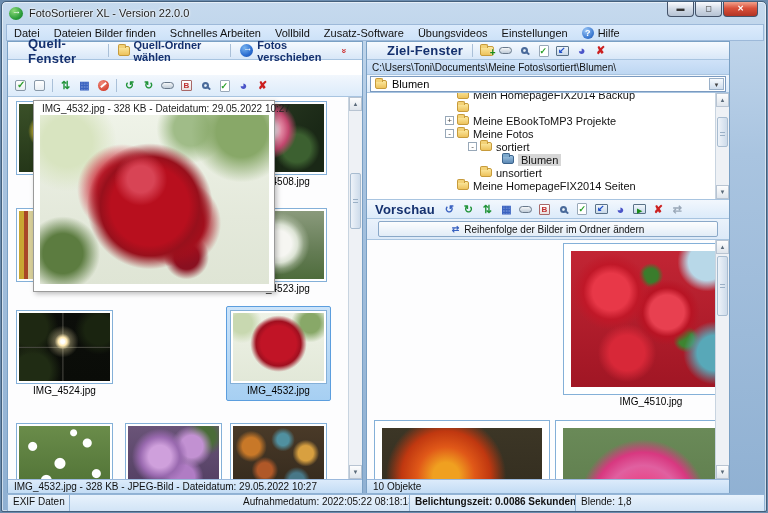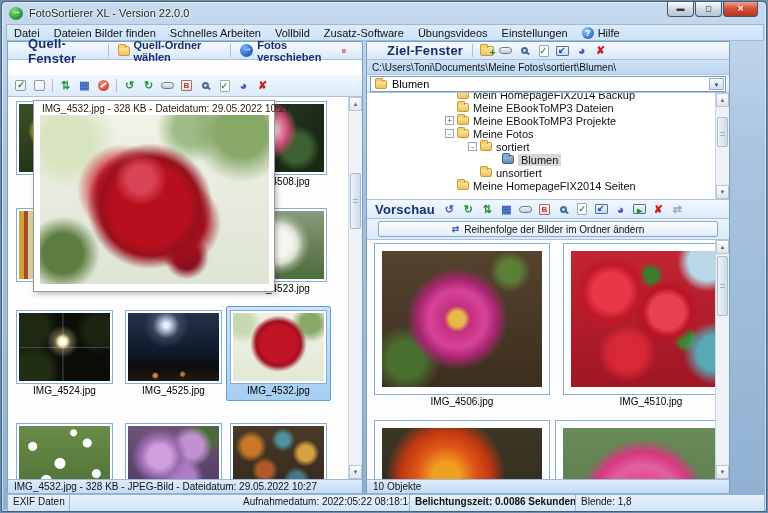--- a/index.html
+++ b/index.html
@@ -332,26 +332,20 @@
             <div class="photo ph-4523"></div>
           </div>
         <div class="tlabel">IMG_4523.jpg</div>
       </div>
       <div class="cell" style="left:8px;top:213px">
         <div class="timg timg-s">
             <div class="photo ph-night1"></div>
           </div>
         <div class="tlabel">IMG_4524.jpg</div>
       </div>
-      <div class="cell" style="left:117px;top:213px">
-        <div class="timg timg-s">
-            <div class="photo ph-night2"></div>
-          </div>
-        <div class="tlabel">IMG_4525.jpg</div>
-      </div>
       <div class="selcell" style="left:218px;top:209px">
         <div class="timg timg-s">
             <div class="photo ph-4532"></div>
           </div>
         <div class="tlabel">IMG_4532.jpg</div>
       </div>
       <div class="cell" style="left:8px;top:326px">
         <div class="timg timg-s">
             <div class="photo ph-daisy"></div>
           </div>
@@ -423,21 +417,20 @@
     <div class="tree">
       <div class="treerows">
         <div class="trow lvl0">
             <span class="exp"></span>
             <span class="fold small"></span>
             <span>Mein HomepageFIX2014 Backup</span>
           </div>
         <div class="trow lvl0">
             <span class="exp"></span>
             <span class="fold small"></span>
-            <span>Meine EBookToMP3 Dateien</span>
           </div>
         <div class="trow lvl0">
             <span class="exp">+</span>
             <span class="fold small"></span>
             <span>Meine EBookToMP3 Projekte</span>
           </div>
         <div class="trow lvl0">
             <span class="exp">-</span>
             <span class="fold small"></span>
             <span>Meine Fotos</span>
@@ -516,26 +509,20 @@
     </div>
 
     <div class="brow">
       <div class="reorderbtn">
         <span class="reordicon">⇄</span>
         <span>Reihenfolge der Bilder im Ordner ändern</span>
       </div>
     </div>
 
     <div class="pgrid gridR">
-      <div class="cell" style="left:7px;top:3px">
-        <div class="timg timg-l">
-            <div class="photo ph-4506"></div>
-          </div>
-        <div class="tlabel">IMG_4506.jpg</div>
-      </div>
       <div class="cell" style="left:196px;top:3px">
         <div class="timg timg-l">
             <div class="photo ph-4510"></div>
           </div>
         <div class="tlabel">IMG_4510.jpg</div>
       </div>
       <div class="cell" style="left:7px;top:180px">
         <div class="timg timg-l">
             <div class="photo ph-orangetulip"></div>
           </div>

